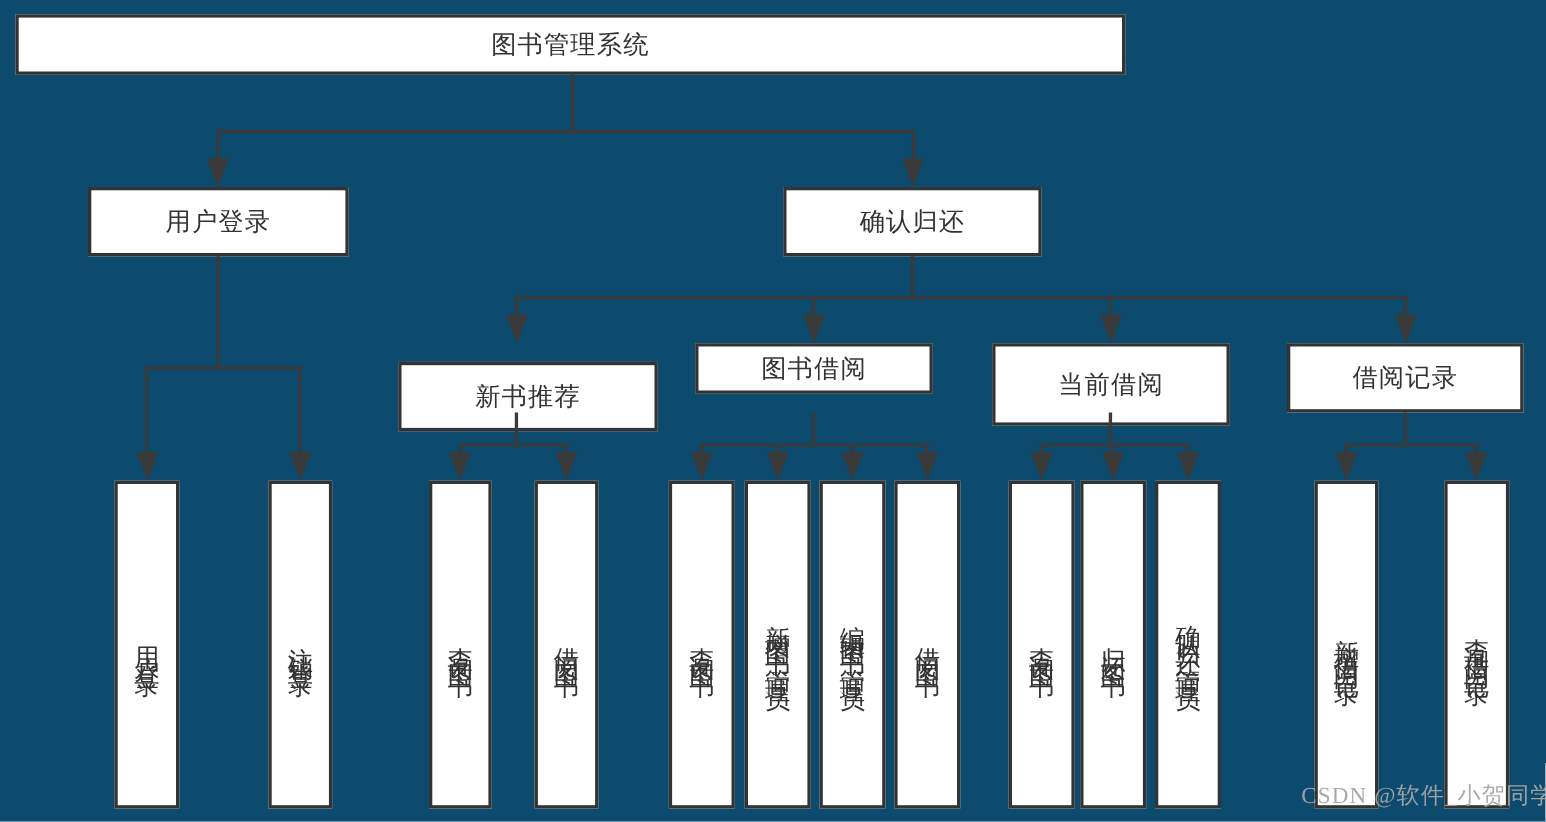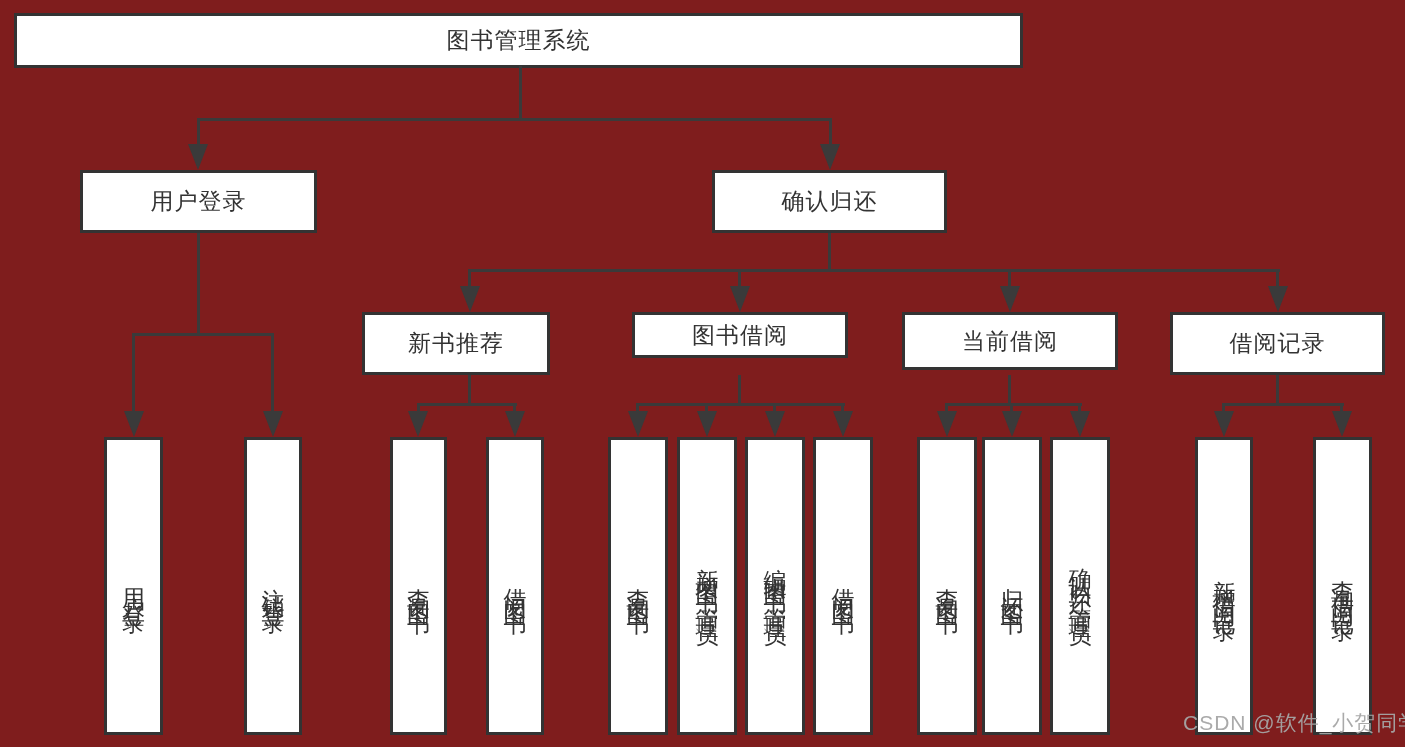--- a/index.html
+++ b/index.html
@@ -1,18 +1,18 @@
 <!DOCTYPE html>
 <html><head>
 <meta charset="utf-8">
 <style>
   html,body{margin:0;padding:0;background:#fff;}
   .stage{
-    position:relative;width:1405px;height:747px;background:#7f1d1d;overflow:hidden;
-    font-family:Liberation Sans, sans-serif;color:#333333;
+    position:relative;width:1405px;height:747px;background:#0c4a6e;overflow:hidden;
+    font-family:Liberation Serif, serif;color:#333333;
   }
   .box{
     position:absolute;box-sizing:border-box;background:#ffffff;
     border:3px solid #333333;display:flex;align-items:center;justify-content:center;
   }
   .box.h span{font-size:23px;letter-spacing:1px;white-space:nowrap;}
   .box.v span{
     writing-mode:vertical-rl;text-orientation:mixed;
     font-size:23px;letter-spacing:8px;line-height:1;white-space:nowrap;
   }
@@ -62,27 +62,27 @@
   <div class="hl" style="left:468px;top:269px;width:812px"></div>
   <div class="vl" style="left:468px;top:269px;height:21px"></div>
   <div class="arr" style="left:460px;top:286px"></div>
   <div class="vl" style="left:738px;top:269px;height:21px"></div>
   <div class="arr" style="left:730px;top:286px"></div>
   <div class="vl" style="left:1008px;top:269px;height:21px"></div>
   <div class="arr" style="left:1000px;top:286px"></div>
   <div class="vl" style="left:1276px;top:269px;height:21px"></div>
   <div class="arr" style="left:1268px;top:286px"></div>
 
-  <div class="box h" style="left:362px;top:312px;width:188px;height:63px">
+  <div class="box h" style="left:362px;top:329px;width:236px;height:63px">
     <span>新书推荐</span>
   </div>
   <div class="box h" style="left:632px;top:312px;width:216px;height:46px">
     <span>图书借阅</span>
   </div>
-  <div class="box h" style="left:902px;top:312px;width:216px;height:58px">
+  <div class="box h" style="left:902px;top:312px;width:216px;height:75px">
     <span>当前借阅</span>
   </div>
   <div class="box h" style="left:1170px;top:312px;width:215px;height:63px">
     <span>借阅记录</span>
   </div>
 
   <div class="vl" style="left:468px;top:375px;height:31px"></div>
   <div class="hl" style="left:417px;top:403px;width:100px"></div>
   <div class="vl" style="left:417px;top:403px;height:12px"></div>
   <div class="arr" style="left:408px;top:411px"></div>

